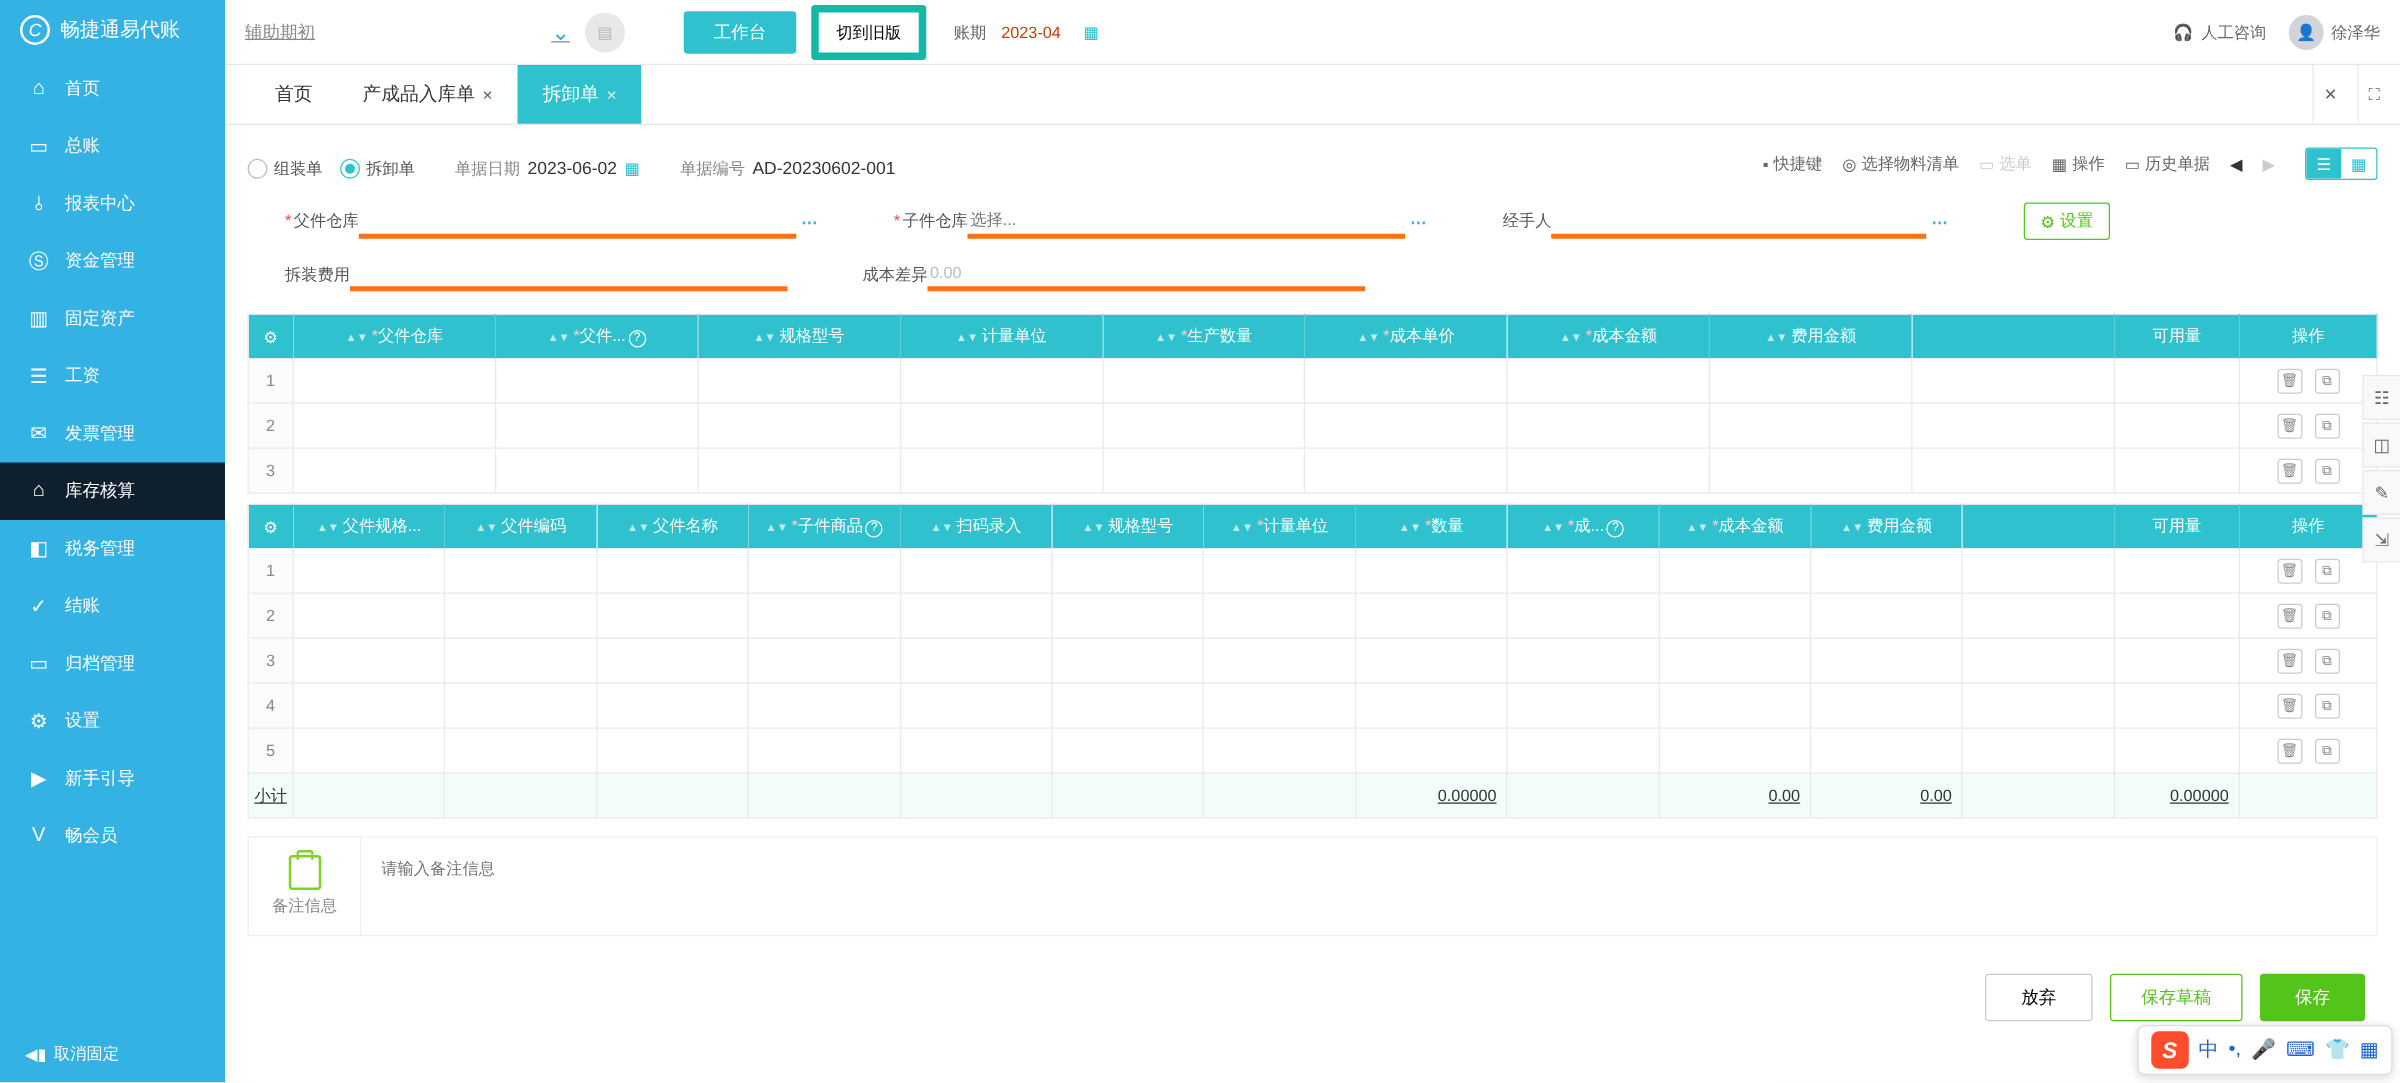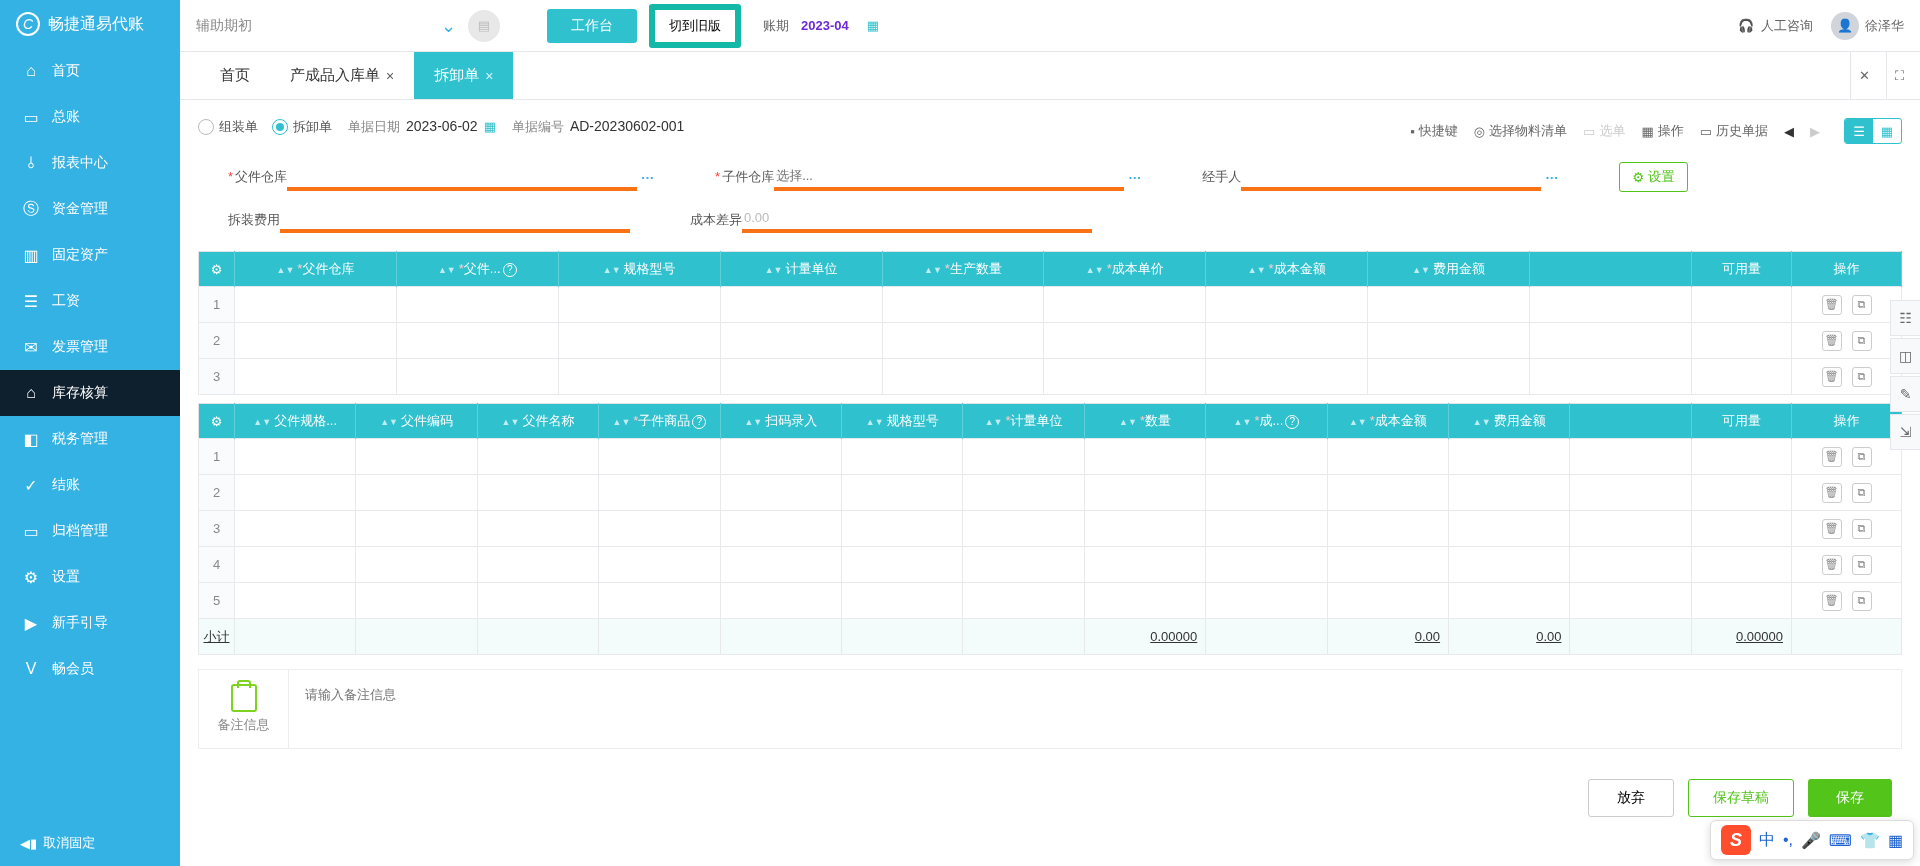--- a/index.html
+++ b/index.html
@@ -12,43 +12,43 @@
 .logo { display: flex; align-items: center; gap: 8px; padding: 12px 16px; font-size: 16px; font-weight: 500; }
 .logo-icon { width: 24px; height: 24px; border: 2px solid #fff; border-radius: 50%; display: flex; align-items: center; justify-content: center; font-style: italic; font-size: 14px; }
 .nav-item { display: flex; align-items: center; gap: 12px; padding: 14px 22px; cursor: pointer; font-size: 14px; }
 .nav-item.active { background: #0e1f2e; }
 .nav-item .icon { width: 18px; height: 18px; display: flex; align-items: center; justify-content: center; font-size: 16px; }
 .unpin { margin-top: auto; padding: 14px 20px; display: flex; align-items: center; gap: 6px; cursor: pointer; }
 
 
 .main { flex: 1; display: flex; flex-direction: column; background: #f5f6f7; }
 .topbar { height: 52px; background: #fff; border-bottom: 1px solid #e5e7eb; display: flex; align-items: center; padding: 0 16px; gap: 12px; }
-.dropdown { color: #888; font-size: 14px; min-width: 260px; display: flex; align-items: center; justify-content: space-between; cursor: pointer; }
+.dropdown { color: #888; font-size: 14px; min-width: 260px; display: flex; align-items: center; justify-content: space-between; cursor: pointer; text-decoration: underline; }
 .chev-down { color: #34b2e4; font-size: 18px; }
 .circle-btn { width: 32px; height: 32px; border-radius: 50%; background: #e8e8e8; display: flex; align-items: center; justify-content: center; color: #bbb; cursor: pointer; }
 .btn-teal { background: #2fc1ce; color: #fff; border: none; padding: 8px 24px; border-radius: 3px; cursor: pointer; font-size: 14px; margin-left: 35px; }
 .btn-outline { background: #fff; border: 6px solid #14b8a6; padding: 7px 14px; border-radius: 3px; cursor: pointer; font-size: 13px; }
 .period-label { color: #666; margin-left: 10px; }
-.period-val { color: #6d28d9; font-weight: 700; }
+.period-val { color: #c2410c; font-weight: 400; }
 .spacer { flex: 1; }
 .user-area { display: flex; align-items: center; gap: 18px; }
 .user-area .help { display: flex; align-items: center; gap: 6px; color: #666; cursor: pointer; }
 .avatar { width: 28px; height: 28px; border-radius: 50%; background: #d1d5db; display: flex; align-items: center; justify-content: center; color: #fff; }
 
 
 .tabs { height: 48px; background: #fff; border-bottom: 1px solid #e5e7eb; display: flex; align-items: center; padding-left: 20px; position: relative; }
 .tab { padding: 0 20px; height: 100%; display: flex; align-items: center; gap: 6px; cursor: pointer; font-size: 15px; color: #333; }
 .tab.active { background: #2fc1ce; color: #fff; }
 .tab .close { font-size: 14px; opacity: .8; }
 .tab-tools { position: absolute; right: 0; top: 0; height: 100%; display: flex; align-items: center; gap: 8px; padding-right: 8px; }
 .tab-tools .tool { padding: 6px 8px; cursor: pointer; color: #666; border-left: 1px solid #e5e7eb; height: 100%; display: flex; align-items: center; }
 
 
 .content { flex: 1; padding: 12px 18px; background: #fff; margin: 0; overflow: auto; position: relative; }
-.doc-header { display: flex; align-items: flex-start; gap: 16px; padding: 6px 0 14px 0; border-bottom: 0; }
+.doc-header { display: flex; align-items: flex-end; gap: 32px; padding: 6px 0 14px 0; border-bottom: 0; }
 .radio-grp { display: flex; align-items: center; gap: 14px; }
 .radio { display: flex; align-items: center; gap: 5px; cursor: pointer; color: #555; }
 .radio .dot { width: 16px; height: 16px; border: 1px solid #bbb; border-radius: 50%; display: flex; align-items: center; justify-content: center; }
 .radio.checked .dot { border-color: #2fc1ce; }
 .radio.checked .dot::after { content: ""; width: 8px; height: 8px; background: #2fc1ce; border-radius: 50%; }
 .lbl { color: #888; font-size: 13px; }
 .val { color: #333; font-size: 14px; margin-left: 6px; }
 .cal-icon { color: #2fc1ce; margin-left: 6px; }
 .hdr-actions { margin-left: auto; display: flex; align-items: center; gap: 16px; color: #666; }
 .hdr-actions .act { display: flex; align-items: center; gap: 4px; cursor: pointer; font-size: 13px; }

